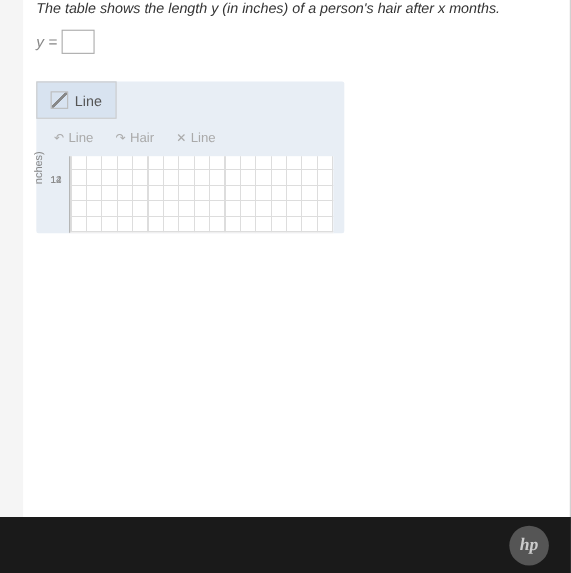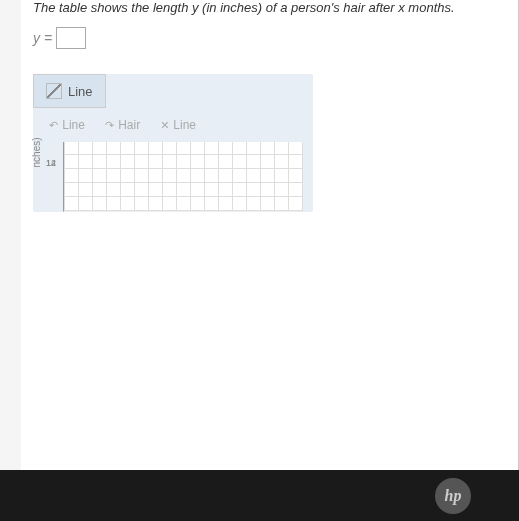--- a/index.html
+++ b/index.html
@@ -148,21 +148,21 @@
     .bottom-bar {
       position: absolute;
       bottom: 0;
       left: 0;
       right: 0;
       height: 51px;
       background: #1a1a1a;
       display: flex;
       align-items: center;
       justify-content: flex-end;
-      padding-right: 48px;
+      padding-right: 20px;
     }
     .hp-logo {
       width: 36px;
       height: 36px;
       border-radius: 50%;
       background: #555;
       display: flex;
       align-items: center;
       justify-content: center;
       font-style: italic;

